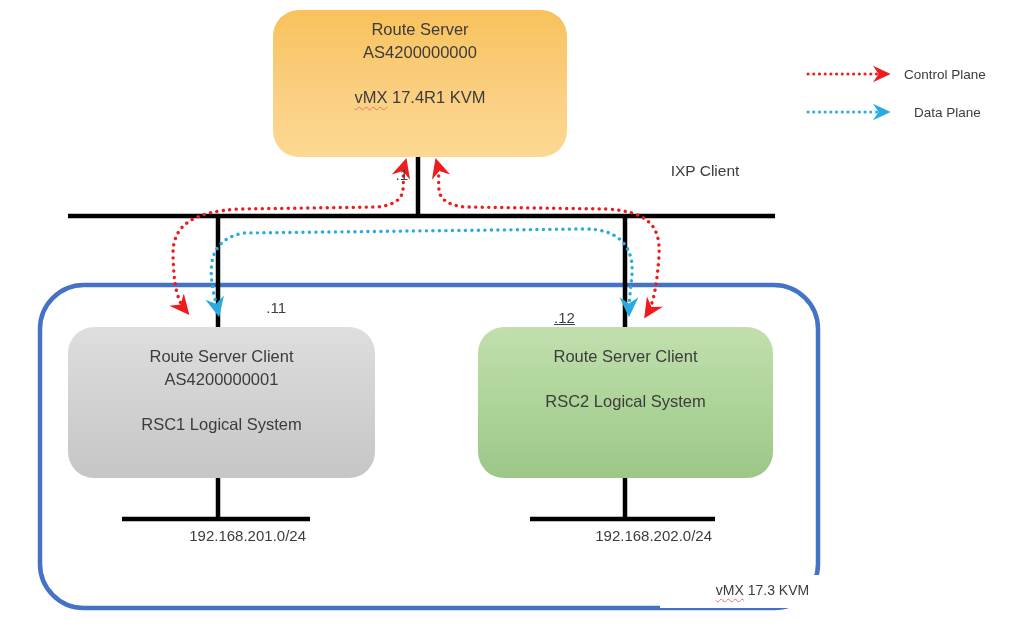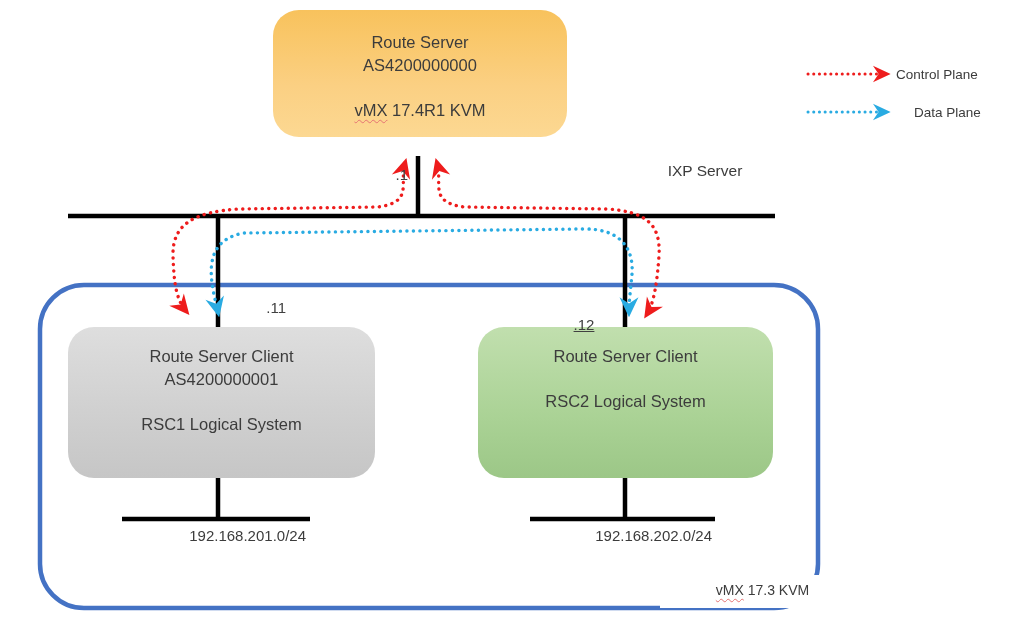--- a/index.html
+++ b/index.html
@@ -21,24 +21,24 @@
     flex-direction: column;
     align-items: center;
     text-align: center;
     font-size: 16.5px;
     line-height: 23px;
     color: #3c3c3c;
   }
   .node .gap { height: 22px; }
 
   .node-rs {
-    left: 273px; top: 10px; width: 294px; height: 127px;
+    left: 273px; top: 10px; width: 294px; height: 147px;
     border-radius: 26px;
     background: linear-gradient(180deg, #f8c25c 0%, #fbd083 60%, #fcd892 100%);
-    padding-top: 21px;
+    padding-top: 8px;
   }
   .node-rsc1 {
     left: 68px; top: 327px; width: 307px; height: 151px;
     border-radius: 26px;
     background: linear-gradient(180deg, #dedede 0%, #cfcfcf 60%, #c6c6c6 100%);
     padding-top: 18px;
   }
   .node-rsc2 {
     left: 478px; top: 327px; width: 295px; height: 151px;
     border-radius: 26px;
@@ -52,40 +52,40 @@
     text-decoration-color: #e57373;
     text-decoration-thickness: 1px;
     text-underline-offset: 3px;
   }
 
   .lbl { position: absolute; white-space: nowrap; color: #3c3c3c; }
   .lbl-ixp { left: 610px; top: 160px; width: 190px; text-align: center; font-size: 15.5px; line-height: 21px; }
   .lbl-addr { font-size: 15px; color: #404040; }
   .lbl-addr-rs   { left: 350px; top: 166px; width: 58px; text-align: right; }
   .lbl-addr-rsc1 { left: 226px; top: 299px; width: 60px; text-align: right; }
-  .lbl-addr-rsc2 { left: 554px; top: 316px; width: 60px; text-align: center; text-decoration: underline; }
+  .lbl-addr-rsc2 { left: 554px; top: 309px; width: 60px; text-align: left; text-decoration: underline; }
   .lbl-subnet { font-size: 15px; text-align: right; width: 180px; }
   .lbl-subnet-1 { left: 126px; top: 527px; }
   .lbl-subnet-2 { left: 532px; top: 527px; }
 
   .lbl-host {
     left: 660px; top: 575px; width: 205px; height: 33px;
     background: #ffffff;
     text-align: center;
     font-size: 14px;
     line-height: 31px;
     color: #3c3c3c;
   }
 
   .legend { position: absolute; left: 800px; top: 58px; width: 220px; }
   .legend-row { position: absolute; left: 0; height: 20px; display: flex; align-items: center; }
   .legend-row-control { top: 6px; }
   .legend-row-data { top: 44px; }
   .legend-swatch { width: 96px; height: 16px; flex: 0 0 96px; }
-  .legend-label { font-size: 13.5px; color: #3c3c3c; margin-left: 0; white-space: nowrap; }
+  .legend-label { font-size: 13.5px; color: #3c3c3c; margin-left: 8px; white-space: nowrap; }
   .legend-row-data .legend-label { margin-left: 18px; }
 </style>
 </head>
 <body>
 
 <div class="canvas">
 
   <svg class="layer" viewBox="0 0 1024 629">
     <defs>
       <marker id="arrowRed" viewBox="0 0 10 10" refX="7.5" refY="5" markerWidth="6.2" markerHeight="6.2" orient="auto-start-reverse">
@@ -133,21 +133,21 @@
     <div>RSC1 Logical System</div>
   </div>
 
   <div class="node node-rsc2">
     <div>Route Server Client</div>
     <div class="gap"></div>
     <div>RSC2 Logical System</div>
   </div>
 
   <div class="lbl lbl-ixp">
-    <div>IXP Server</div>
+    <div>IXP Client</div>
   </div>
 
   <div class="lbl lbl-addr lbl-addr-rs">.1</div>
   <div class="lbl lbl-addr lbl-addr-rsc1">.11</div>
   <div class="lbl lbl-addr lbl-addr-rsc2">.12</div>
 
   <div class="lbl lbl-subnet lbl-subnet-1">192.168.201.0/24</div>
   <div class="lbl lbl-subnet lbl-subnet-2">192.168.202.0/24</div>
 
   <div class="lbl lbl-host"><span class="misspell">vMX</span><span> 17.3 KVM</span></div>

